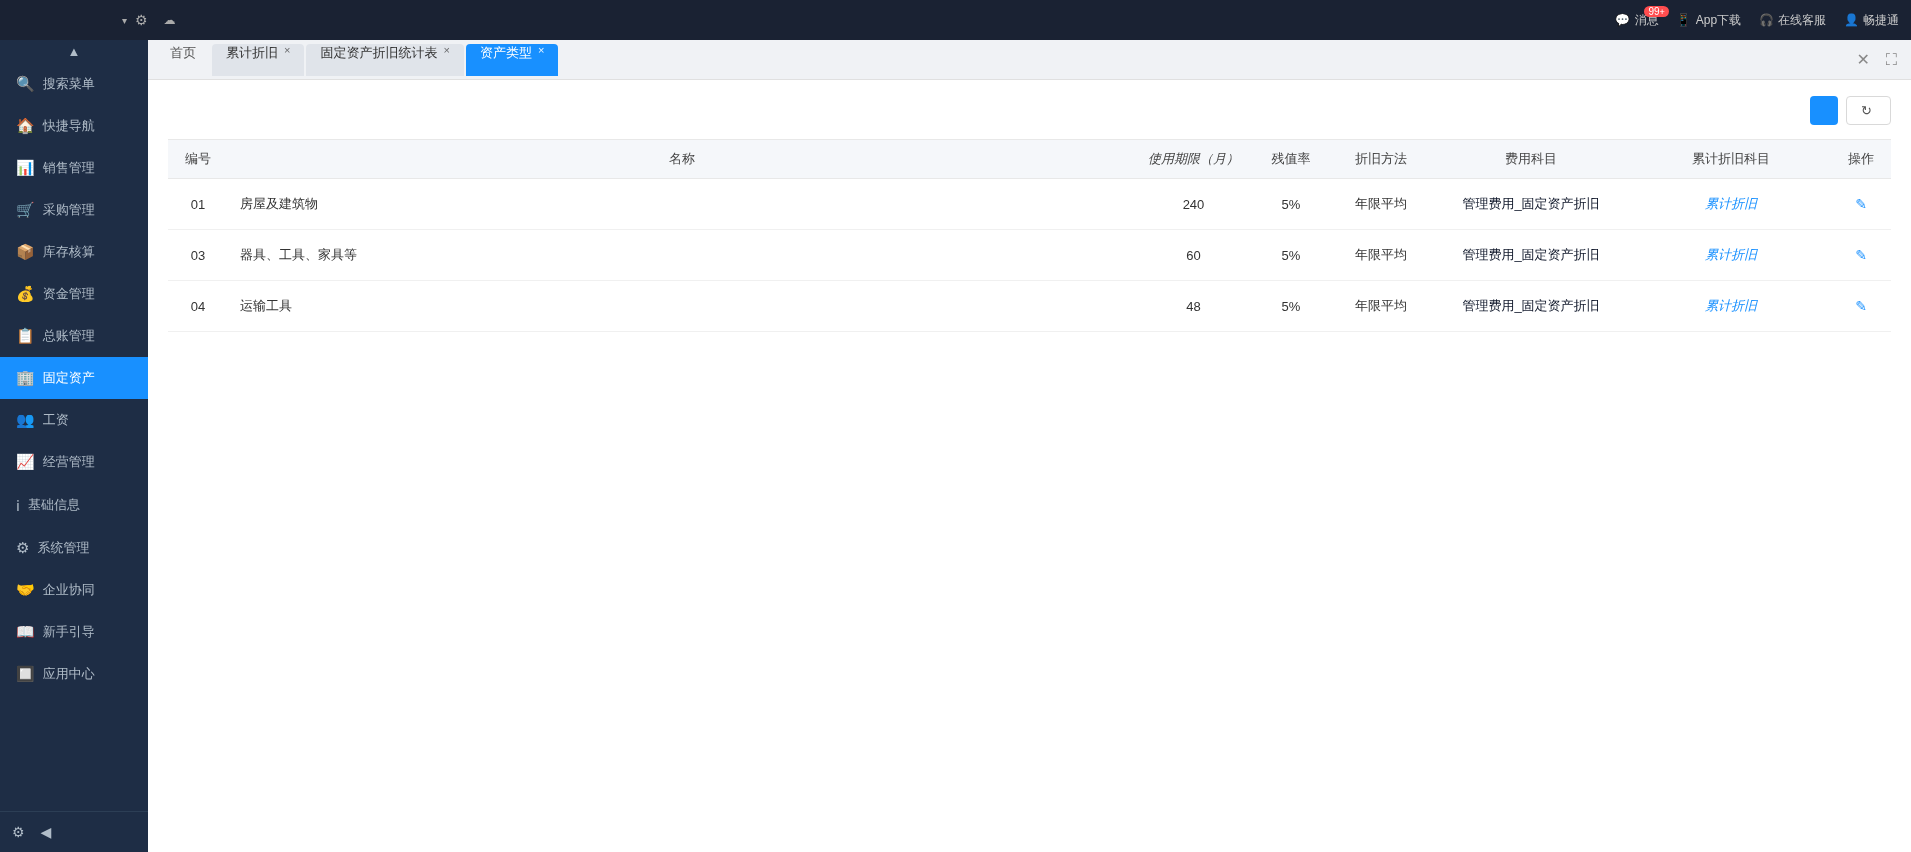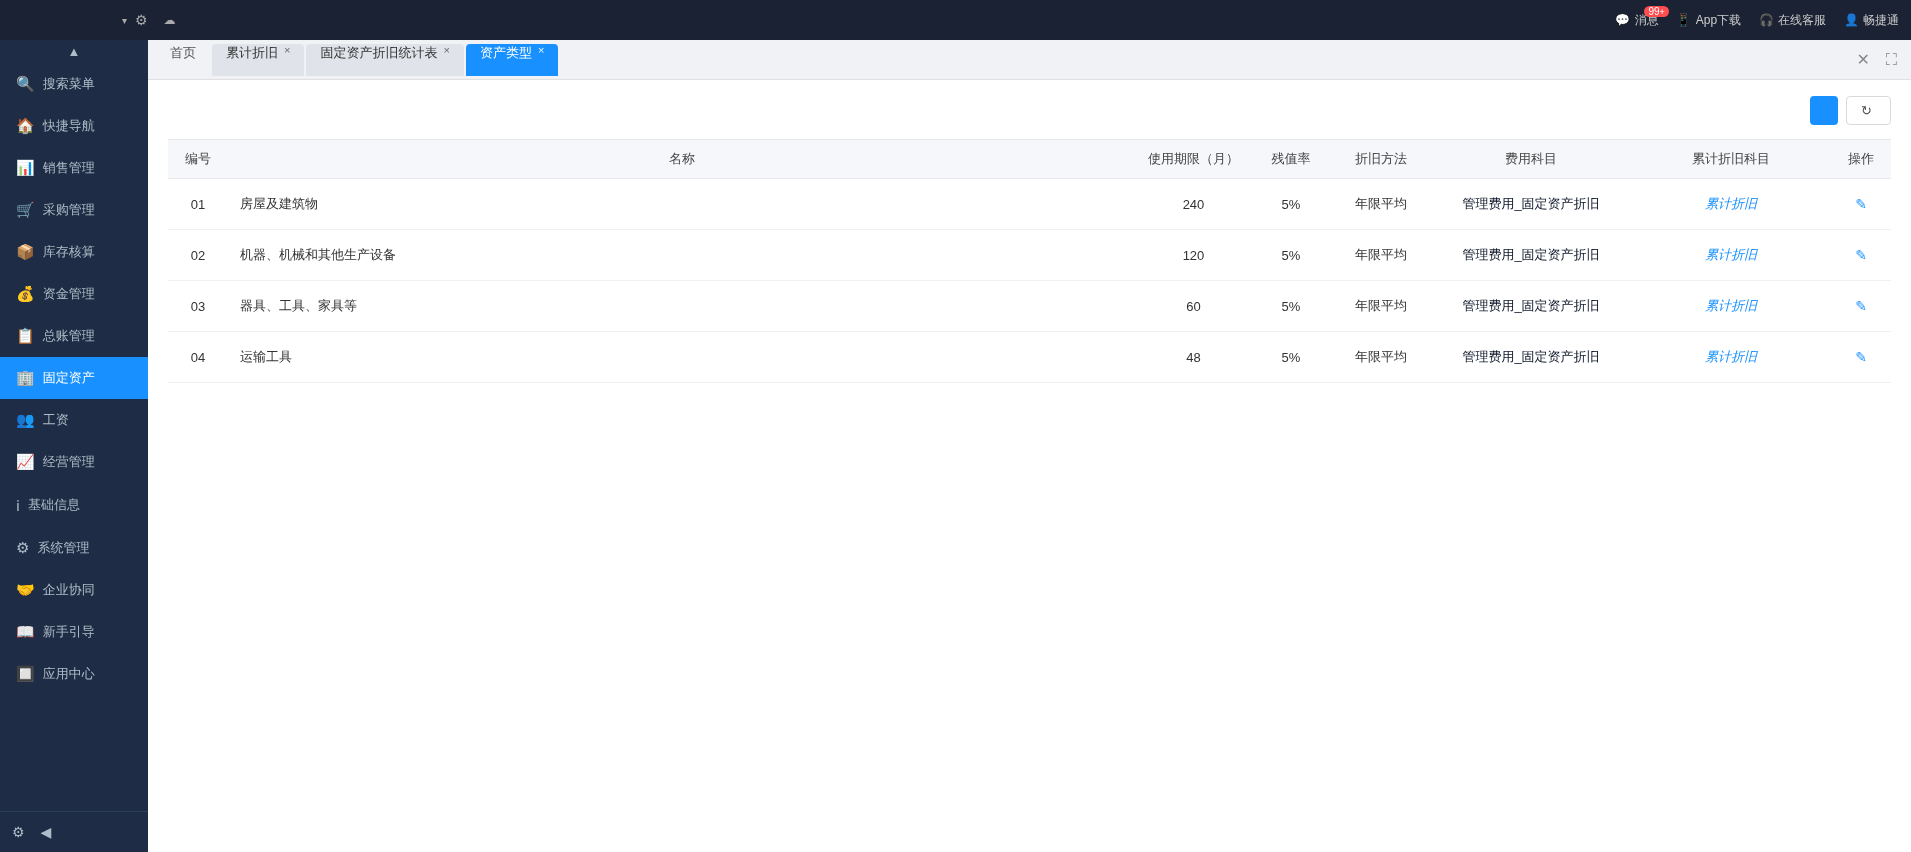--- a/index.html
+++ b/index.html
@@ -255,21 +255,21 @@
       padding: 16px 12px;
       text-align: center;
       color: #333;
       border-bottom: 1px solid #f0f0f0;
     }
     .data-table td.name-col { text-align: left; }
     .expense-link { color: #0f172a; text-decoration: none; margin-top: 36px; }
     .accum-link { color: #1890ff; text-decoration: none; font-style: italic; }
     .edit-icon { color: #1890ff; cursor: pointer; font-size: 14px; }
     .code-col { width: 60px; }
-    .period-col { width: 100px; }
+    .period-col { width: 100px; font-style: italic; }
     .residual-col { width: 80px; }
     .method-col { width: 100px; }
     .expense-col { width: 200px; }
     .accum-col { width: 200px; }
     .op-col { width: 60px; }
   </style>
 </head>
 <body>
 
 <div class="topbar">
@@ -429,30 +429,20 @@
               <th class="expense-col">费用科目</th>
               <th class="accum-col">累计折旧科目</th>
               <th class="op-col">操作</th>
             </tr>
         </thead>
         <tbody id="table-body">
             <tr>
     <td class="code-col">01</td>
     <td class="name-col">房屋及建筑物</td>
     <td>240</td>
-    <td>5%</td>
-    <td>年限平均</td>
-    <td><a class="expense-link" href="#">管理费用_固定资产折旧</a></td>
-    <td><a class="accum-link" href="#">累计折旧</a></td>
-    <td><span class="edit-icon">✎</span></td>
-  </tr>
-            <tr>
-    <td class="code-col">02</td>
-    <td class="name-col">机器、机械和其他生产设备</td>
-    <td>120</td>
     <td>5%</td>
     <td>年限平均</td>
     <td><a class="expense-link" href="#">管理费用_固定资产折旧</a></td>
     <td><a class="accum-link" href="#">累计折旧</a></td>
     <td><span class="edit-icon">✎</span></td>
   </tr>
             <tr>
     <td class="code-col">03</td>
     <td class="name-col">器具、工具、家具等</td>
     <td>60</td>

